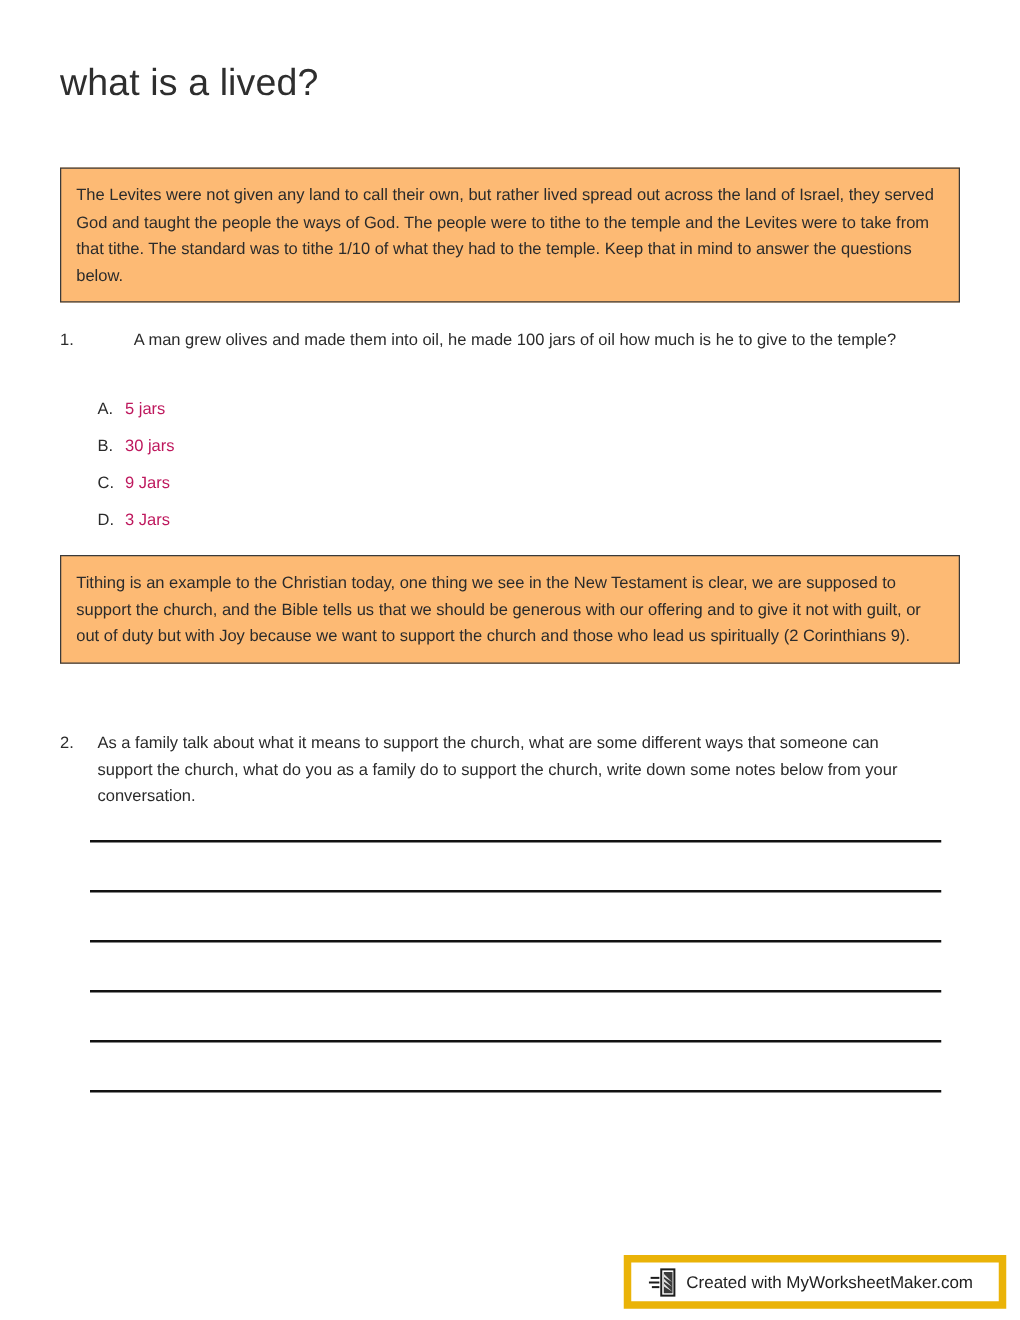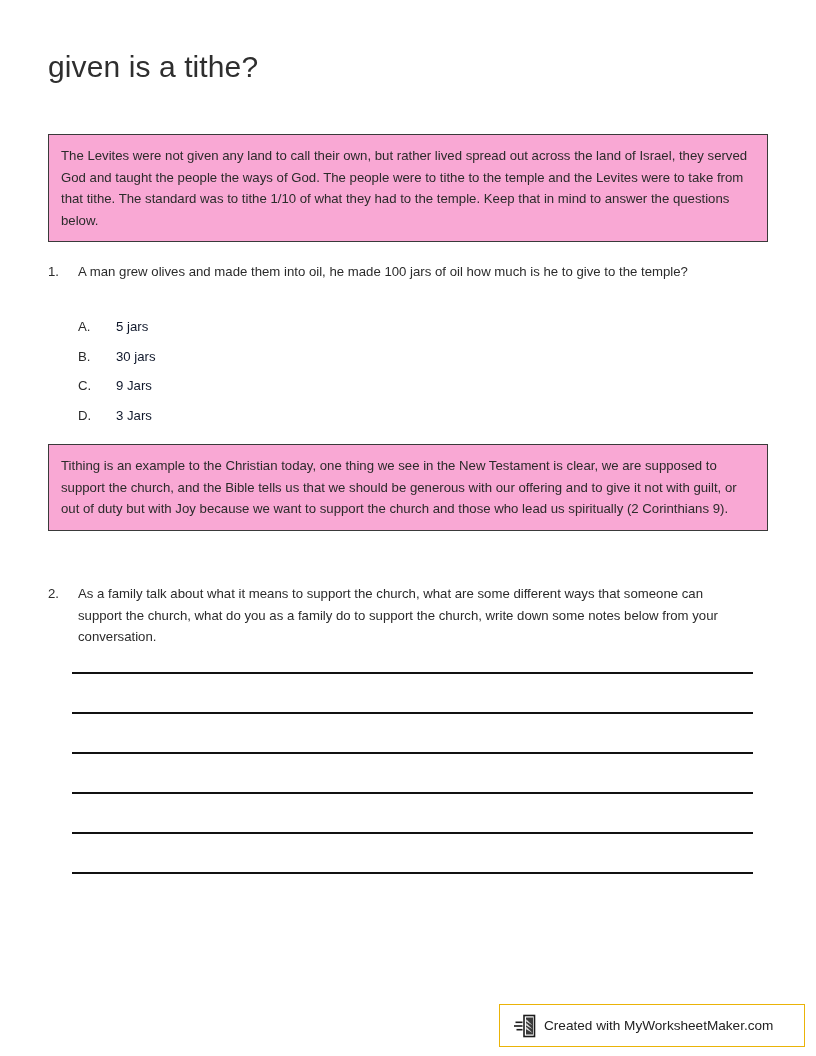--- a/index.html
+++ b/index.html
@@ -36,21 +36,21 @@
     white-space: nowrap;
   }
 
   
   .info-box {
     position: absolute;
     left: 48px;
     width: 720px;
     box-sizing: border-box;
     border: 1px solid #3a3a3a;
-    background: #f9a8d4;
+    background: #fdba74;
     padding: 10px 12px 10px 12px;
   }
   .info-box .info-text {
     font-size: 13.2px;
     line-height: 21.5px;
     color: #2b2b2b;
     text-align: left;
   }
   #box-passage-1 { top: 134px; }
   #box-passage-2 { top: 444px; }
@@ -71,21 +71,21 @@
     color: #2b2b2b;
   }
   .question .q-text {
     flex: 1 1 auto;
     font-size: 13.2px;
     line-height: 21.5px;
     color: #2b2b2b;
   }
   #question-1 { top: 261px; }
   #question-2 { top: 583px; }
-  #question-1 .q-text { max-width: 668px; }
+  #question-1 .q-text { max-width: 668px; text-align: center; }
   #question-2 .q-text { max-width: 664px; }
 
   
   .options {
     position: absolute;
     left: 78px;
     top: 319px;
     width: 400px;
   }
   .option-row {
@@ -94,22 +94,21 @@
     height: 29.5px;
   }
   .option-row .opt-letter {
     width: 22px;
     flex: 0 0 22px;
     font-size: 13.2px;
     color: #2b2b2b;
   }
   .option-row .opt-label {
     font-size: 13.2px;
-    color: #0f172a;
-    margin-left: 16px;
+    color: #be185d;
   }
 
   
   .answer-lines {
     position: absolute;
     left: 72px;
     top: 672px;
     width: 681px;
   }
   .answer-line {
@@ -120,21 +119,21 @@
   .answer-line:last-child { margin-bottom: 0; }
 
   
   .footer-badge {
     position: absolute;
     left: 499px;
     top: 1004px;
     width: 306px;
     height: 43px;
     box-sizing: border-box;
-    border: 1px solid #eab308;
+    border: 6px solid #eab308;
     background: #ffffff;
     display: flex;
     align-items: center;
     padding-left: 14px;
   }
   .footer-badge .brand-icon {
     width: 22px;
     height: 24px;
     flex: 0 0 22px;
     margin-right: 8px;
@@ -145,21 +144,21 @@
     color: #222222;
     line-height: 18px;
     white-space: nowrap;
   }
 </style>
 </head>
 <body>
 
 <div class="page">
 
-  <div class="worksheet-title">given is a tithe?</div>
+  <div class="worksheet-title">what is a lived?</div>
 
   <div class="info-box" id="box-passage-1">
     <div class="info-text">The Levites were not given any land to call their own, but rather lived spread out across the land of Israel, they served God and taught the people the ways of God. The people were to tithe to the temple and the Levites were to take from that tithe. The standard was to tithe 1/10 of what they had to the temple. Keep that in mind to answer the questions below.</div>
   </div>
 
   <div class="question" id="question-1">
     <div class="q-number">1.</div>
     <div class="q-text">A man grew olives and made them into oil, he made 100 jars of oil how much is he to give to the temple?</div>
   </div>
 

